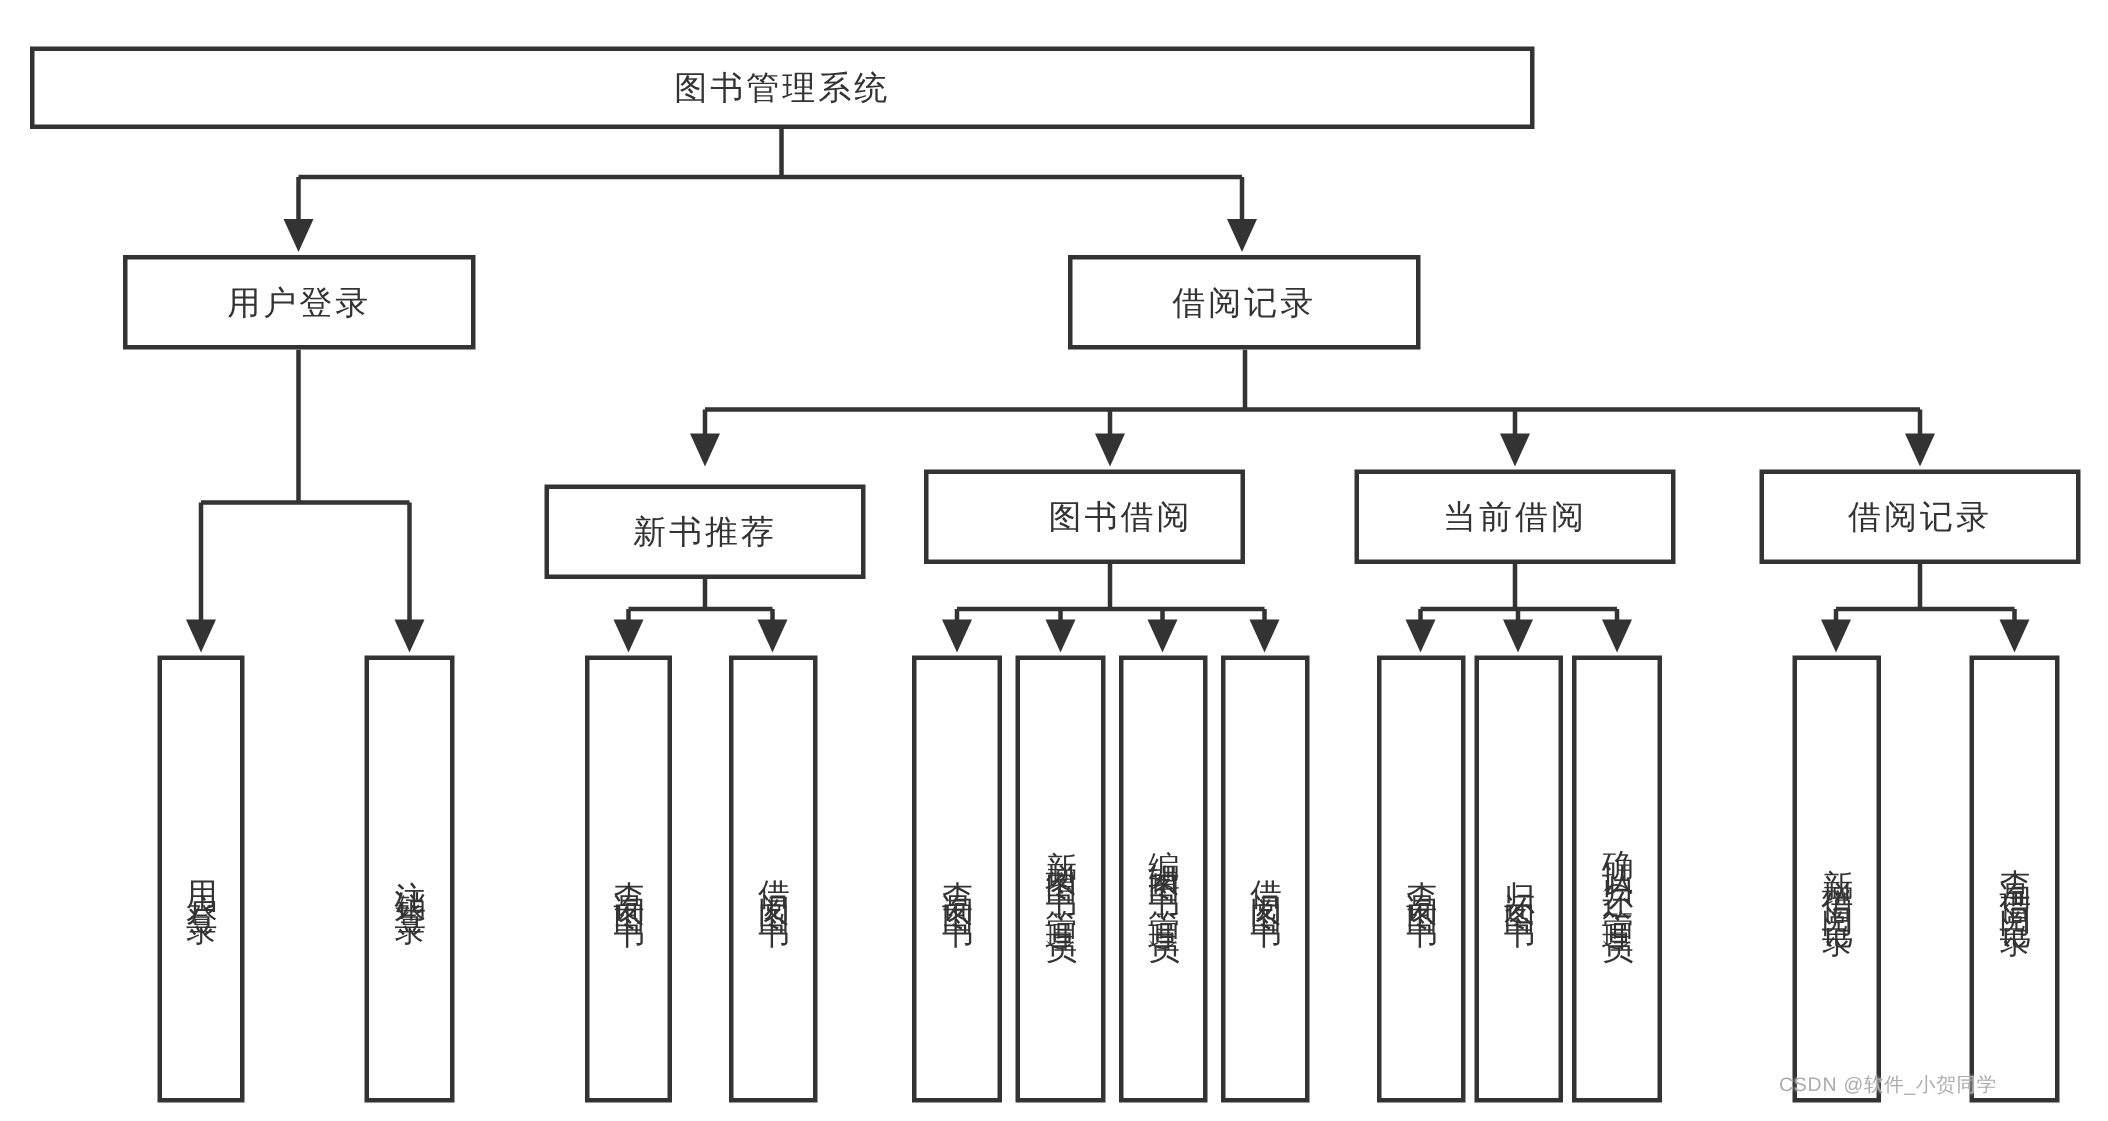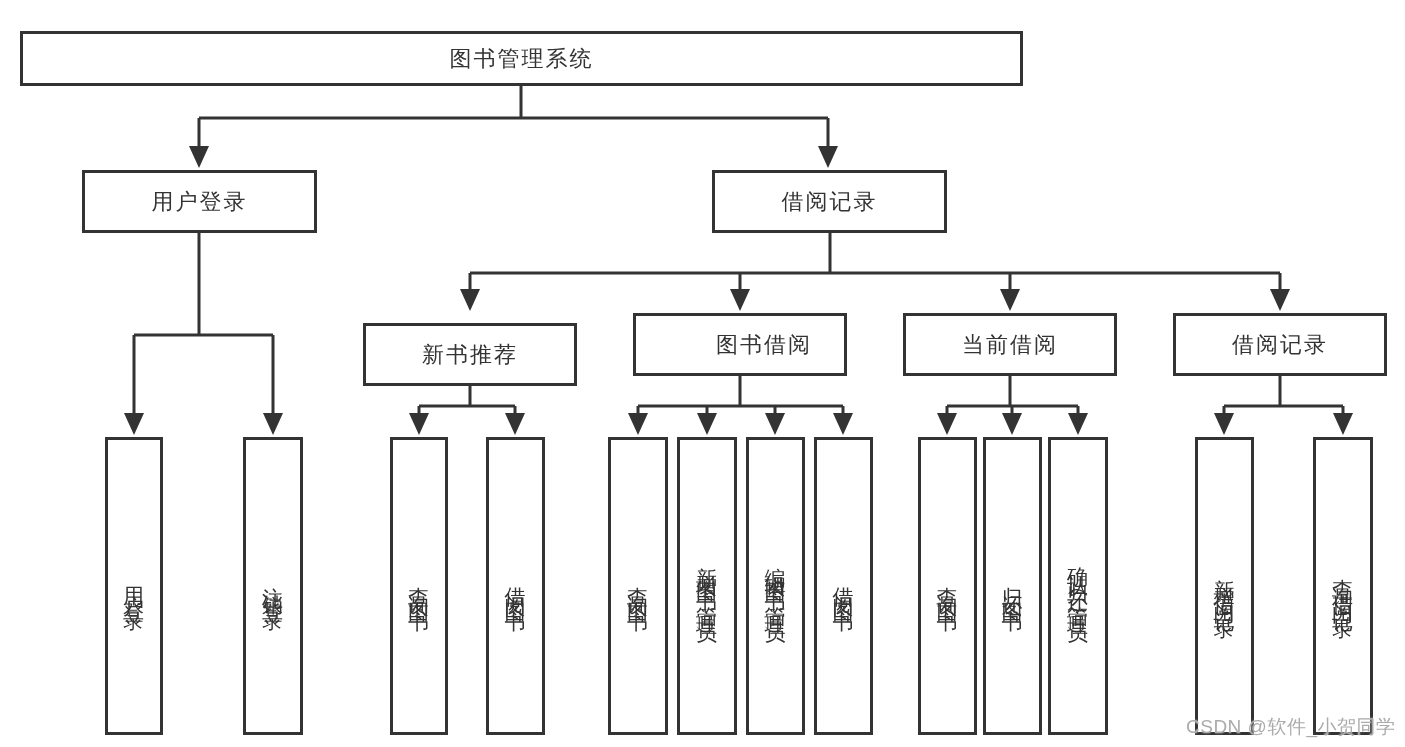--- a/index.html
+++ b/index.html
@@ -52,21 +52,21 @@
     font-size: 21px;
     letter-spacing: 8px;
     line-height: 1;
     white-space: nowrap;
   }
   .watermark {
     position: absolute;
     left: 1186px;
     top: 714px;
     z-index: 5;
-    font-size: 19px;
+    font-size: 13px;
     letter-spacing: 0.5px;
     color: #ababab;
     text-shadow: 0 0 2px #ffffff;
     white-space: nowrap;
   }
 </style>
 </head>
 <body>
 
 <div class="stage">
@@ -106,21 +106,21 @@
     <path class="ah" d="M1214 413 h20 L1224 435 Z"></path>
     <path class="ah" d="M1333 413 h20 L1343 435 Z"></path>
   </svg>
 
   <div class="node hbox" style="left:20px; top:31px; width:1003px; height:55px;">图书管理系统</div>
 
   <div class="node hbox" style="left:82px; top:170px; width:235px; height:63px;">用户登录</div>
   <div class="node hbox" style="left:712px; top:170px; width:235px; height:63px;">借阅记录</div>
 
   <div class="node hbox" style="left:363px; top:313px; width:214px; height:63px;margin-top:10px;">新书推荐</div>
-  <div class="node hbox" style="left:633px; top:313px; width:214px; height:63px;padding-left:48px;">图书借阅</div>
+  <div class="node hbox" style="left:616px; top:313px; width:214px; height:63px;padding-left:48px;">图书借阅</div>
   <div class="node hbox" style="left:903px; top:313px; width:214px; height:63px;text-align:right;">当前借阅</div>
   <div class="node hbox" style="left:1173px; top:313px; width:214px; height:63px;">借阅记录</div>
 
   <div class="node vbox" style="left:105px; top:437px; width:58px; height:298px;">
     <span>用户登录</span>
   </div>
   <div class="node vbox" style="left:243px; top:437px; width:60px; height:298px;">
     <span>注销登录</span>
   </div>
 

